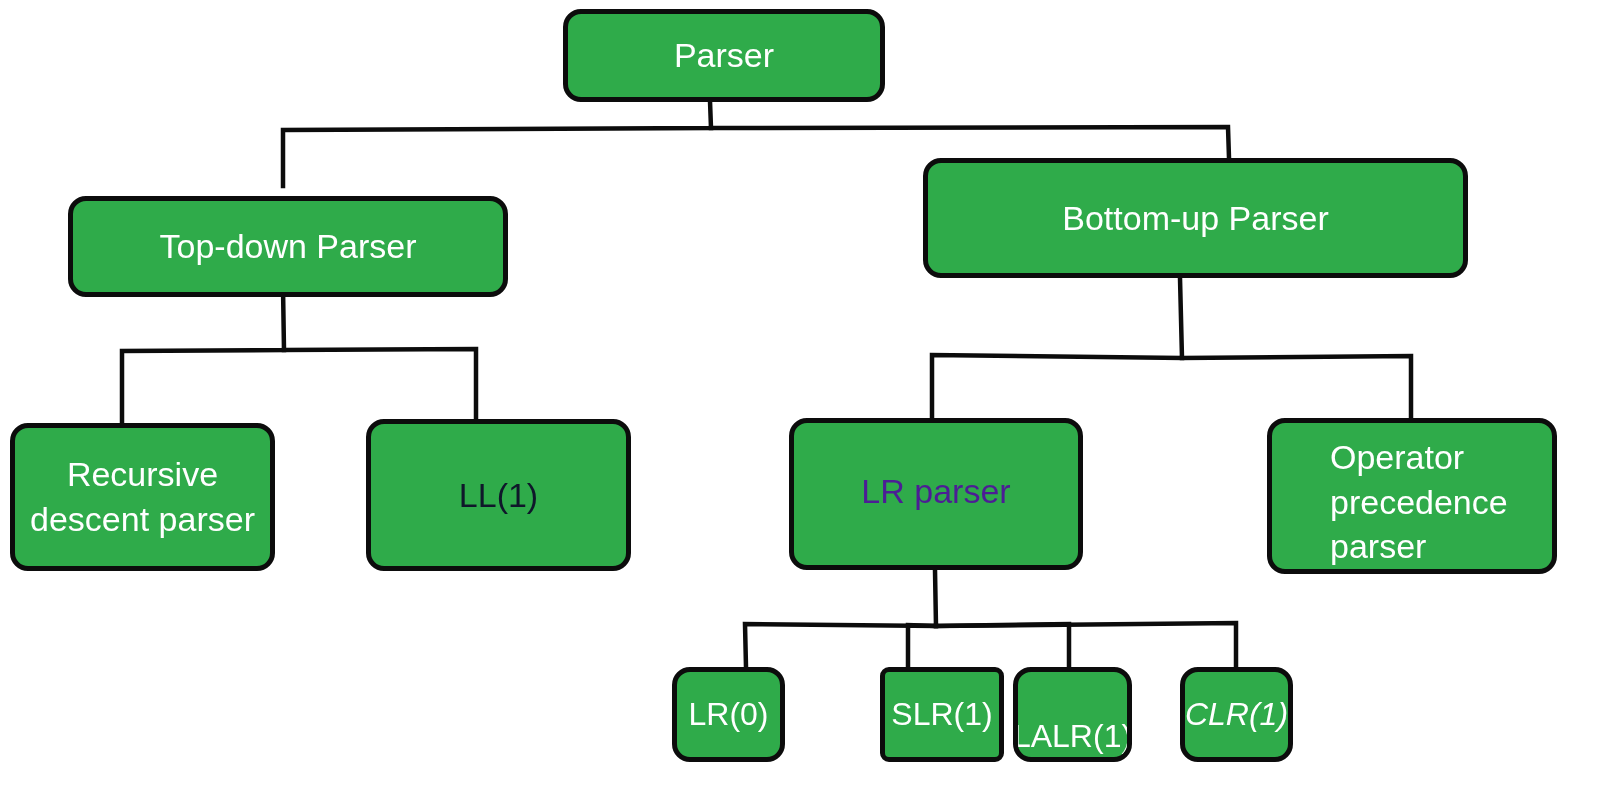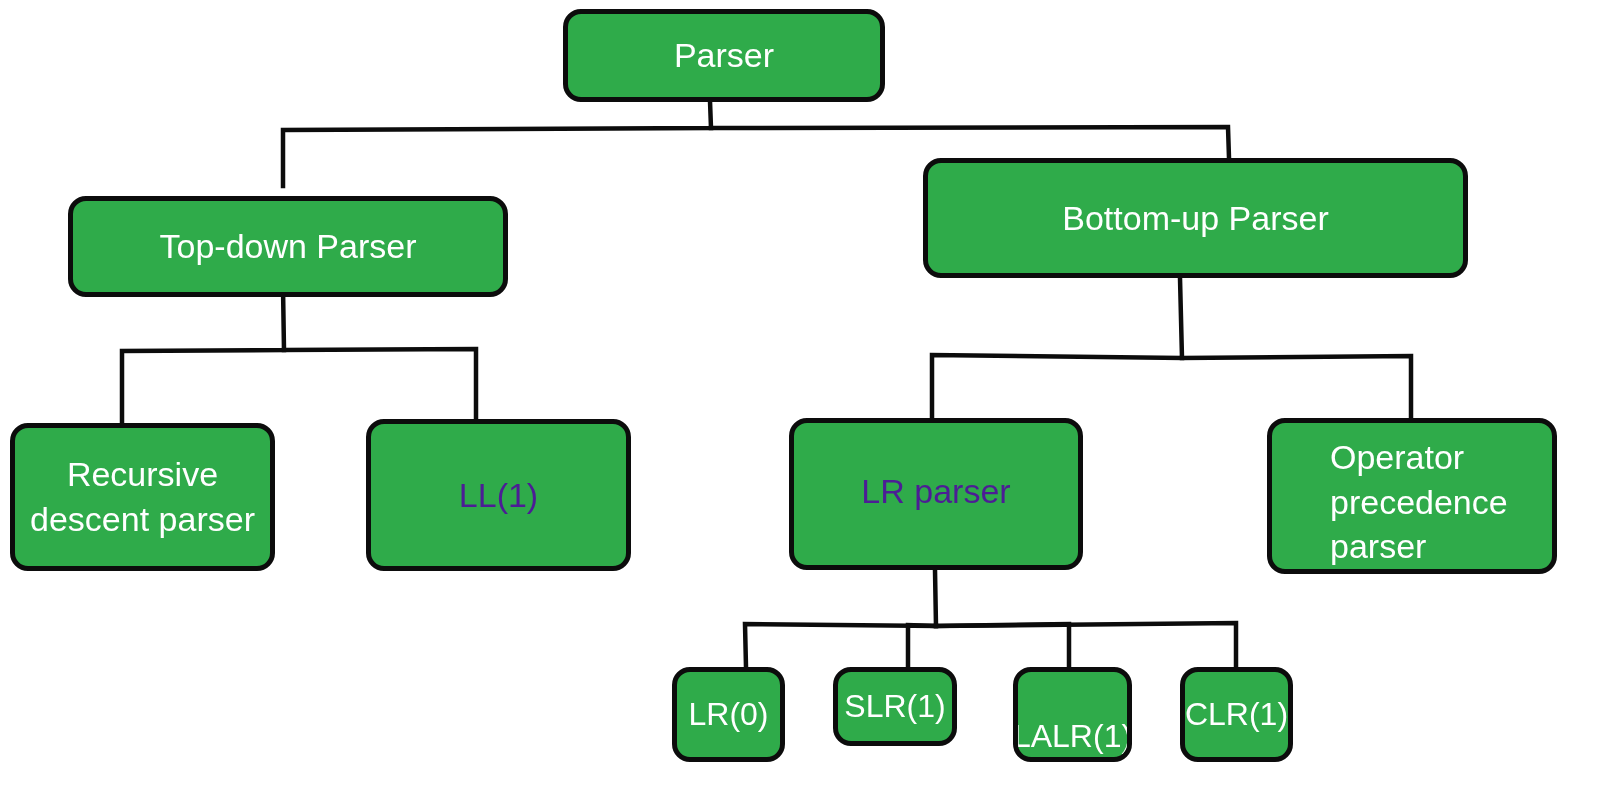--- a/index.html
+++ b/index.html
@@ -68,24 +68,24 @@
       <path d="M 936 626 L 1069 624 L 1069 667" fill="none" stroke="#0c0c0c" stroke-width="4.5" stroke-linecap="square" stroke-linejoin="miter"></path>
       <path d="M 936 626 L 1236 623 L 1236 667" fill="none" stroke="#0c0c0c" stroke-width="4.5" stroke-linecap="square" stroke-linejoin="miter"></path>
     </svg>
 
   <div id="nodes">
       <div class="node" style="left: 563px; top: 9px; width: 322px; height: 93px; font-size: 34px; background: rgb(47, 171, 74); border-color: rgb(12, 12, 12); color: rgb(255, 255, 255);"><span class="node-label">Parser</span></div>
       <div class="node" style="left: 68px; top: 186px; width: 440px; height: 101px; font-size: 34px; background: rgb(47, 171, 74); border-color: rgb(12, 12, 12); color: rgb(255, 255, 255); margin-top: 10px;"><span class="node-label">Top-down Parser</span></div>
       <div class="node" style="left: 923px; top: 158px; width: 545px; height: 120px; font-size: 34px; background: rgb(47, 171, 74); border-color: rgb(12, 12, 12); color: rgb(255, 255, 255);"><span class="node-label">Bottom-up Parser</span></div>
       <div class="node" style="left: 2px; top: 423px; width: 265px; height: 148px; font-size: 34px; background: rgb(47, 171, 74); border-color: rgb(12, 12, 12); color: rgb(255, 255, 255); margin-left: 8px;"><span class="node-label">Recursive
 descent parser</span></div>
-      <div class="node" style="left: 366px; top: 419px; width: 265px; height: 152px; font-size: 34px; background: rgb(47, 171, 74); border-color: rgb(12, 12, 12); color: #4c1d95;"><span class="node-label">LL(1)</span></div>
+      <div class="node" style="left: 366px; top: 419px; width: 265px; height: 152px; font-size: 34px; background: rgb(47, 171, 74); border-color: rgb(12, 12, 12); color: #0f172a;"><span class="node-label">LL(1)</span></div>
       <div class="node align-top" style="left: 789px; top: 418px; width: 294px; height: 152px; font-size: 34px; background: rgb(47, 171, 74); border-color: rgb(12, 12, 12); color: #4c1d95; padding-top: 46px;"><span class="node-label">LR parser</span></div>
       <div class="node align-left" style="left: 1267px; top: 418px; width: 290px; height: 156px; font-size: 34px; background: rgb(47, 171, 74); border-color: rgb(12, 12, 12); color: rgb(255, 255, 255); padding-left: 58px; padding-top: 12px;"><span class="node-label">Operator
 precedence
 parser</span></div>
       <div class="node" style="left: 672px; top: 667px; width: 113px; height: 95px; font-size: 32px; background: rgb(47, 171, 74); border-color: rgb(12, 12, 12); color: rgb(255, 255, 255);"><span class="node-label">LR(0)</span></div>
-      <div class="node" style="left: 833px; top: 667px; width: 124px; height: 79px; font-size: 32px; background: rgb(47, 171, 74); border-color: rgb(12, 12, 12); color: rgb(255, 255, 255);"><span class="node-label">SLR(1)</span></div>
+      <div class="node" style="left: 880px; top: 667px; width: 124px; height: 95px; font-size: 32px; background: rgb(47, 171, 74); border-color: rgb(12, 12, 12); color: rgb(255, 255, 255); border-radius: 9px;"><span class="node-label">SLR(1)</span></div>
       <div class="node" style="left: 1013px; top: 667px; width: 119px; height: 95px; font-size: 32px; background: rgb(47, 171, 74); border-color: rgb(12, 12, 12); color: rgb(255, 255, 255); align-items: flex-end;"><span class="node-label">LALR(1)</span></div>
-      <div class="node" style="left: 1180px; top: 667px; width: 113px; height: 95px; font-size: 32px; background: rgb(47, 171, 74); border-color: rgb(12, 12, 12); color: rgb(255, 255, 255);"><span class="node-label">CLR(1)</span></div>
+      <div class="node" style="left: 1180px; top: 667px; width: 113px; height: 95px; font-size: 32px; background: rgb(47, 171, 74); border-color: rgb(12, 12, 12); color: rgb(255, 255, 255); font-style: italic;"><span class="node-label">CLR(1)</span></div>
     </div>
 
 </div>
 
 </body></html>

